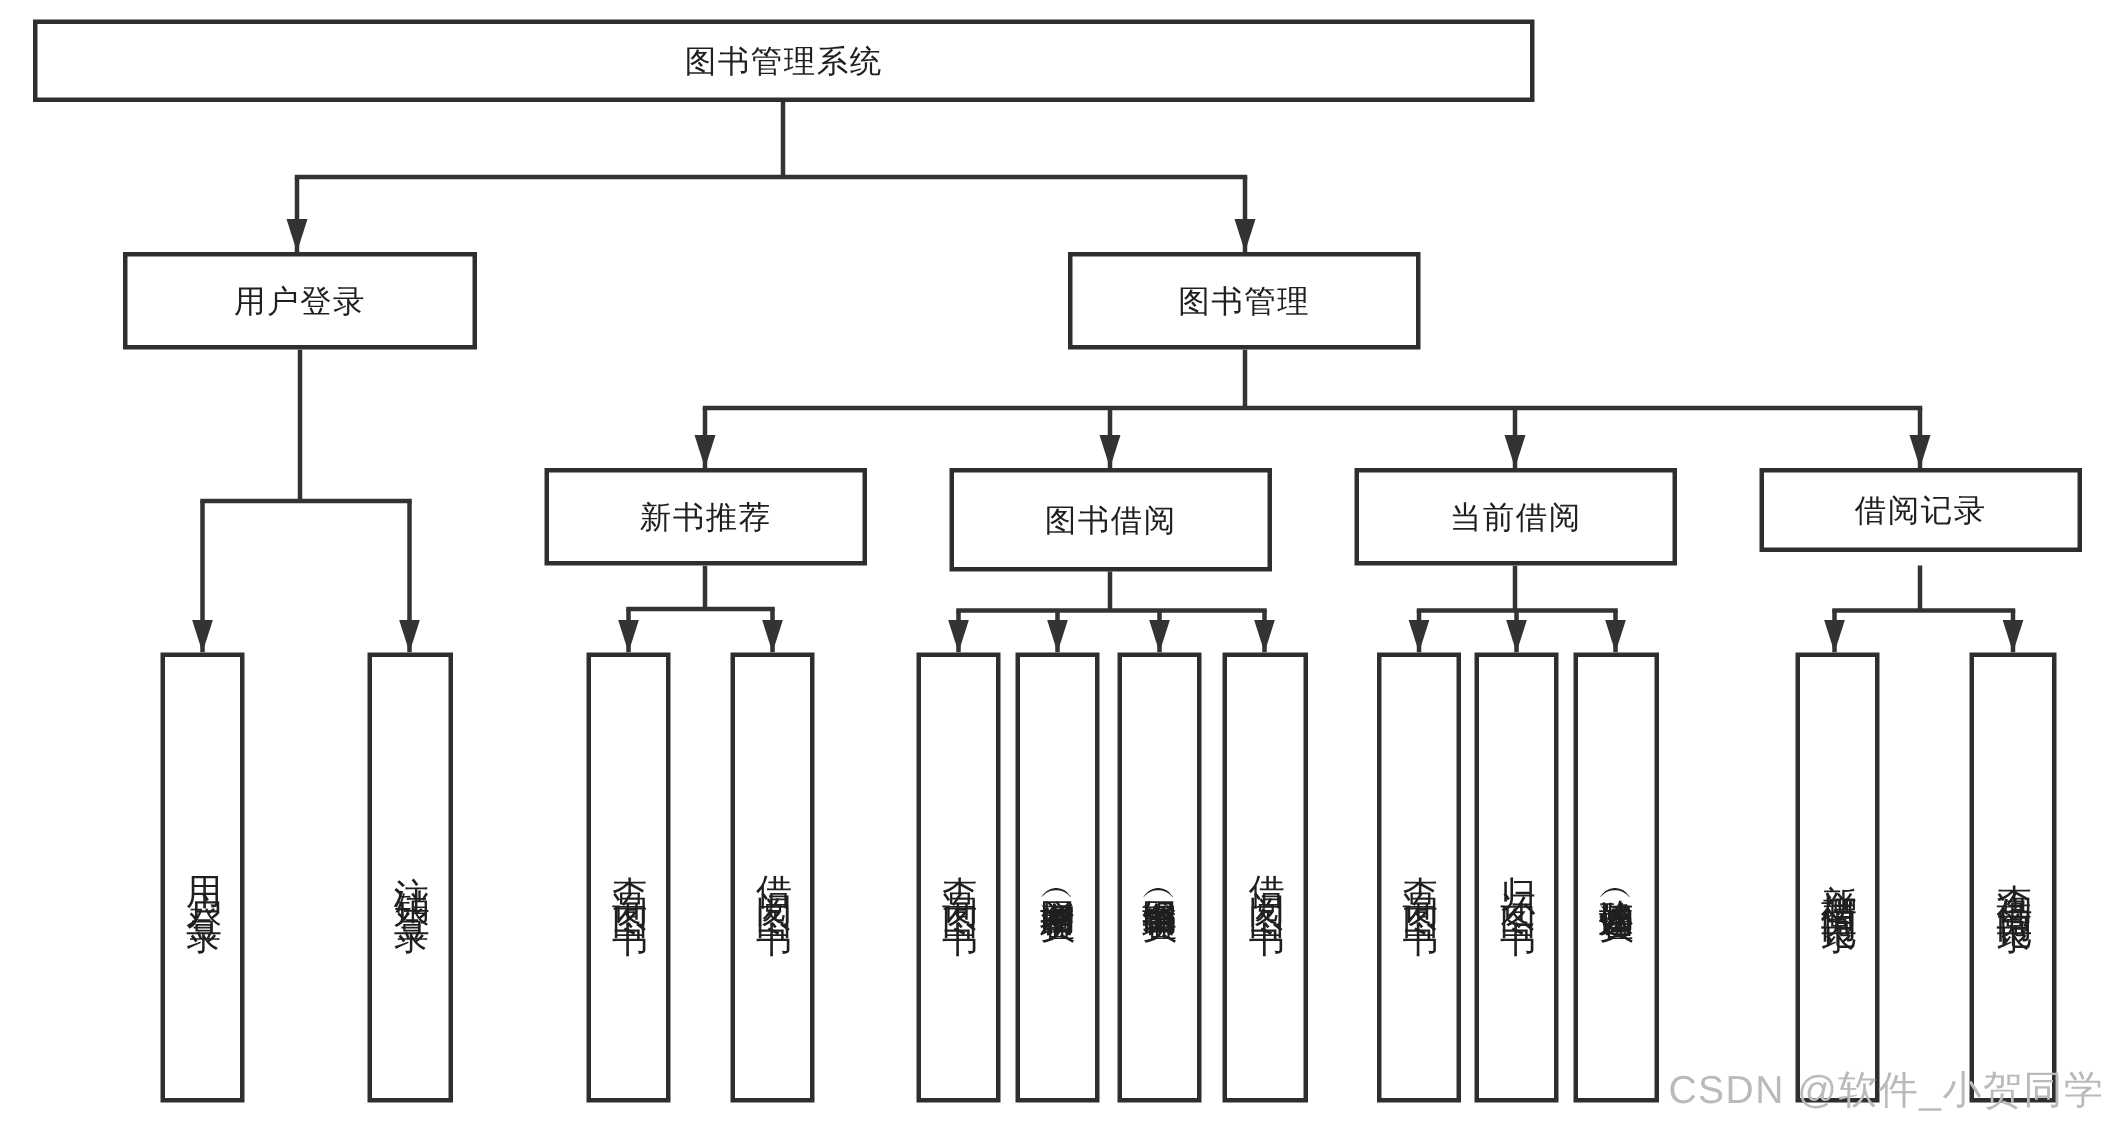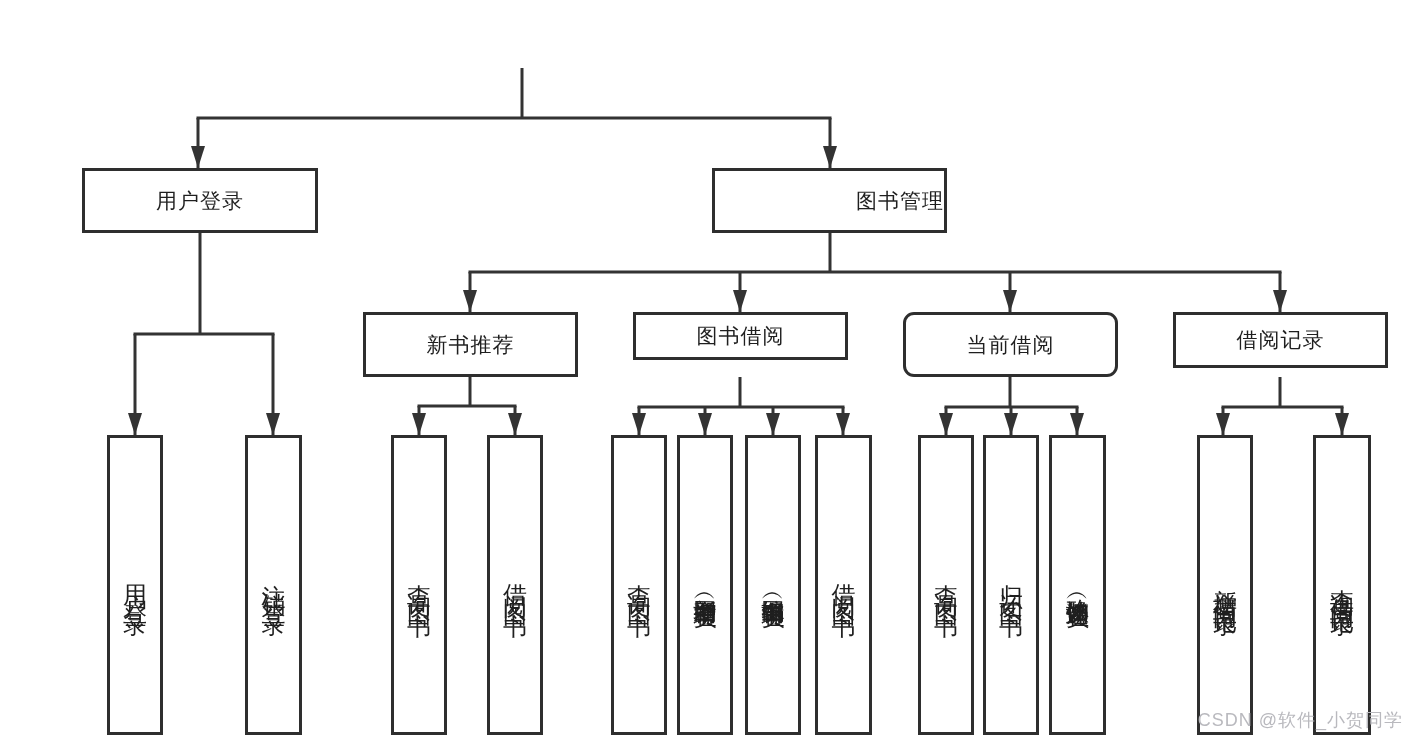--- a/index.html
+++ b/index.html
@@ -31,22 +31,22 @@
     writing-mode:vertical-rl;
     text-orientation:mixed;
     font-size:24px;
     letter-spacing:10px;
     line-height:1;
   }
   .leaf.len6 span { letter-spacing:5px; }
   .leaf.len9 span { font-size:23px; letter-spacing:1px; }
   #watermark {
     position:absolute;
-    right:2px; bottom:15px;
-    font-size:18px;
+    right:2px; bottom:3px;
+    font-size:26px;
     color:#b9b9be;
     letter-spacing:1px;
     white-space:nowrap;
   }
 </style>
 </head>
 <body>
 
 <div id="canvas">
 
@@ -93,35 +93,38 @@
       <line x1="1011" y1="407" x2="1011" y2="435" marker-end="url(#ah)"></line>
       <line x1="1077" y1="407" x2="1077" y2="435" marker-end="url(#ah)"></line>
 
       <line x1="1280" y1="377" x2="1280" y2="407"></line>
       <line x1="1221.5" y1="407" x2="1343.5" y2="407"></line>
       <line x1="1223" y1="407" x2="1223" y2="435" marker-end="url(#ah)"></line>
       <line x1="1342" y1="407" x2="1342" y2="435" marker-end="url(#ah)"></line>
     </g>
   </svg>
 
+  <div class="node hnode" style="left:22px; top:13px; width:1001px; height:55px;">
+    <span>图书管理系统</span>
+  </div>
 
   <div class="node hnode" style="left:82px; top:168px; width:236px; height:65px;">
     <span>用户登录</span>
   </div>
-  <div class="node hnode" style="left:712px; top:168px; width:235px; height:65px;justify-content:flex-end;">
+  <div class="node hnode" style="left:712px; top:168px; width:235px; height:65px;">
     <span>图书管理</span>
   </div>
 
   <div class="node hnode" style="left:363px; top:312px; width:215px; height:65px;font-family:Liberation Mono, monospace;">
     <span>新书推荐</span>
   </div>
-  <div class="node hnode" style="left:633px; top:312px; width:215px; height:48px;font-family:Liberation Serif, serif;">
+  <div class="node hnode" style="left:633px; top:312px; width:215px; height:69px;font-family:Liberation Serif, serif;">
     <span>图书借阅</span>
   </div>
-  <div class="node hnode" style="left:903px; top:312px; width:215px; height:65px;border-radius:11px;">
+  <div class="node hnode" style="left:903px; top:312px; width:215px; height:65px;">
     <span>当前借阅</span>
   </div>
   <div class="node hnode" style="left:1173px; top:312px; width:215px; height:56px;">
     <span>借阅记录</span>
   </div>
 
   <div class="node leaf" style="left:107px; width:56px;">
     <span>用户登录</span>
   </div>
   <div class="node leaf" style="left:245px; width:57px;">

